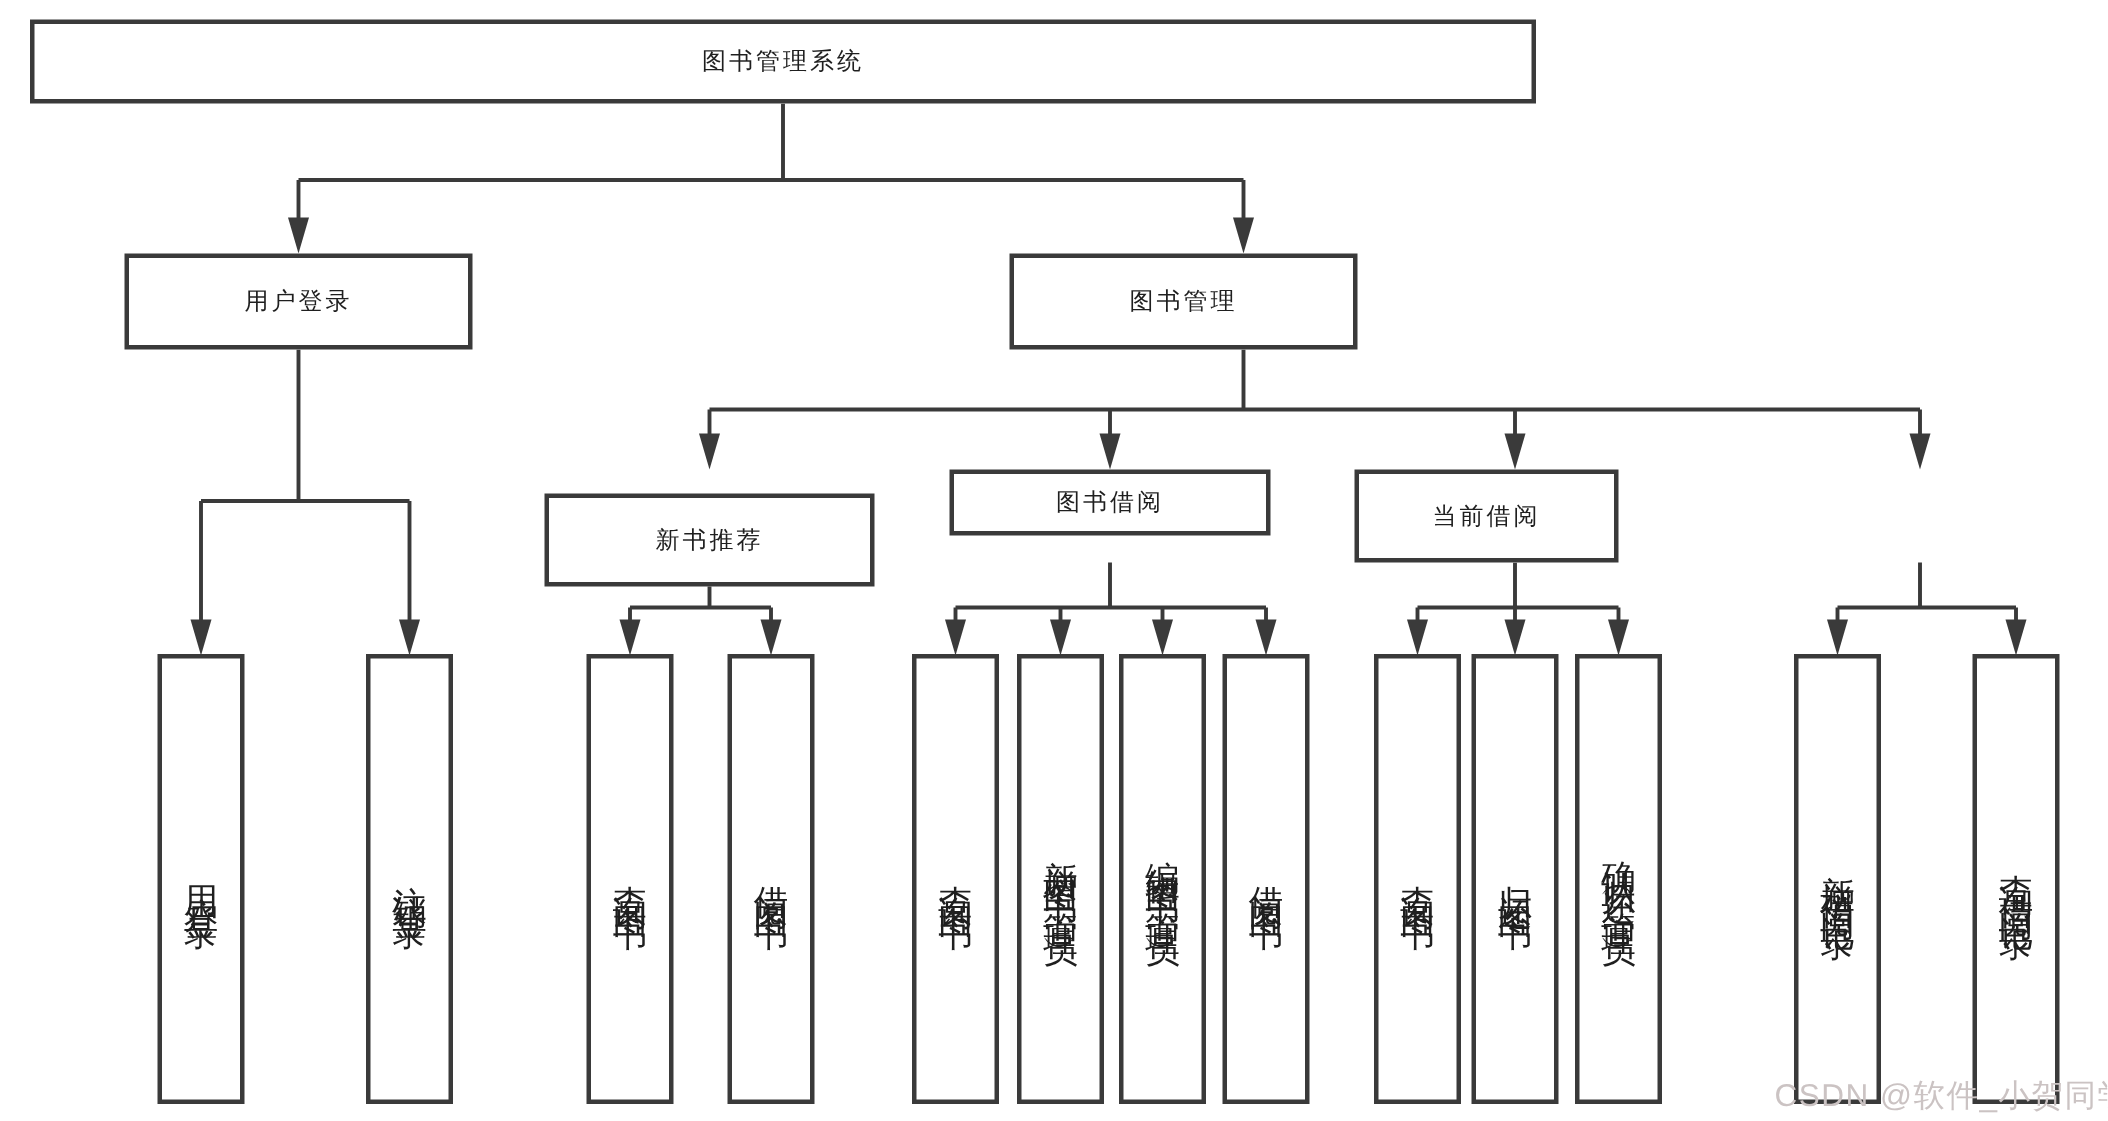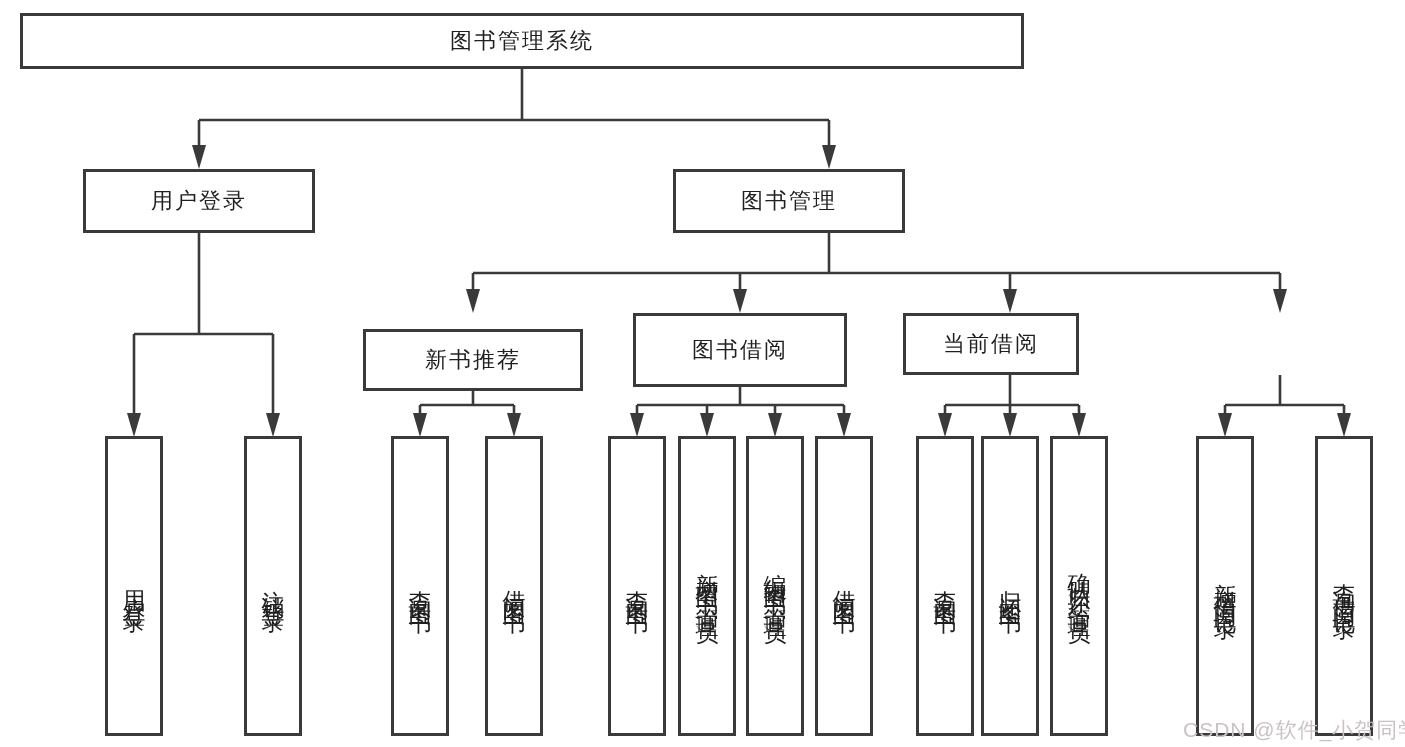--- a/index.html
+++ b/index.html
@@ -14,21 +14,21 @@
   .connectors{position:absolute;left:0;top:0;width:1405px;height:747px;}
   .node{
     position:absolute;
     box-sizing:border-box;
     border:3px solid #3a3a3a;
     background:#ffffff;
     display:flex;align-items:center;justify-content:center;
     color:#1f1f1f;
   }
   .node.h span{
-    font-size:22px;
+    font-size:16px;
     letter-spacing:2px;
     white-space:nowrap;
   }
   .node.v span{
     writing-mode:vertical-rl;
     text-orientation:mixed;
     font-size:23px;
     line-height:1;
     letter-spacing:7px;
     white-space:nowrap;
@@ -102,21 +102,21 @@
   <div class="node h" style="left:83px;top:169px;width:232px;height:64px;">
     <span>用户登录</span>
   </div>
   <div class="node h" style="left:673px;top:169px;width:232px;height:64px;">
     <span>图书管理</span>
   </div>
 
   <div class="node h" style="left:363px;top:313px;width:220px;height:62px;margin-top:16px;">
     <span>新书推荐</span>
   </div>
-  <div class="node h" style="left:633px;top:313px;width:214px;height:74px;">
+  <div class="node h" style="left:633px;top:313px;width:214px;height:44px;">
     <span>图书借阅</span>
   </div>
   <div class="node h" style="left:903px;top:313px;width:176px;height:62px;justify-content:center;">
     <span>当前借阅</span>
   </div>
 
   <div class="node v" style="left:105px;top:436px;width:58px;height:300px;">
     <span>用户登录</span>
   </div>
   <div class="node v" style="left:244px;top:436px;width:58px;height:300px;">

